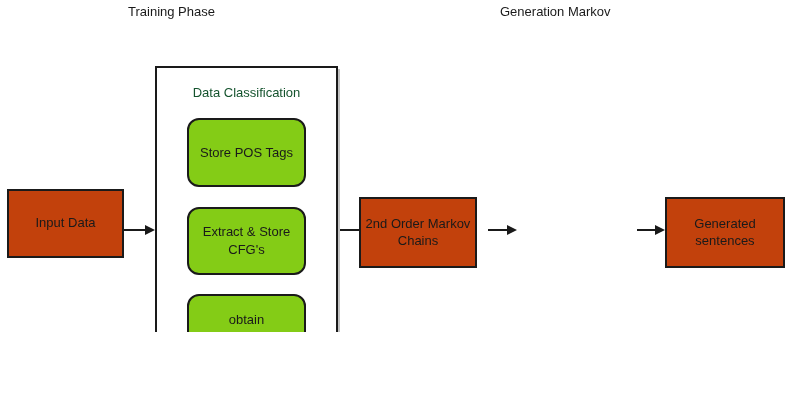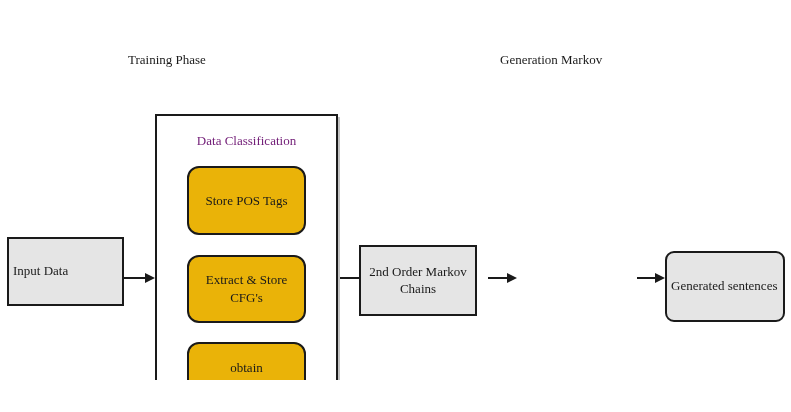--- a/index.html
+++ b/index.html
@@ -2,76 +2,75 @@
 <html><head>
 <meta charset="utf-8">
 <style>
   * { margin: 0; padding: 0; box-sizing: border-box; }
   html, body { background: #ffffff; }
   .canvas {
     position: relative;
     width: 791px;
     height: 332px;
     background: #ffffff;
-    font-family: Liberation Serif, serif;
+    font-family: Liberation Sans, sans-serif;
     color: #1a1a1a;
     overflow: hidden;
-    margin-top: 48px;
   }
   .phase-label {
     position: absolute;
     top: 4px;
     font-size: 13px;
     line-height: 1.2;
     color: #1a1a1a;
     white-space: nowrap;
   }
   .phase-label.training { left: 128px; }
   .phase-label.generation { left: 500px; }
 
   .node {
     position: absolute;
     border: 2px solid #1a1a1a;
-    background: #e5e5e5;
+    background: #c2410c;
     display: flex;
     align-items: center;
-    justify-content: flex-start;
+    justify-content: center;
     text-align: center;
     font-size: 13px;
     line-height: 1.3;
     padding: 2px 4px;
   }
   .node-input      { left: 7px;   top: 189px; width: 117px; height: 69px; }
   .node-markov     { left: 359px; top: 197px; width: 118px; height: 71px; }
   .node-predict    { left: 517px; top: 197px; width: 120px; height: 71px; }
-  .node-generated  { left: 665px; top: 203px; width: 120px; height: 71px; border-radius: 9px; }
+  .node-generated  { left: 665px; top: 197px; width: 120px; height: 71px; }
 
   .group-box {
     position: absolute;
     left: 155px; top: 66px;
     width: 183px; height: 331px;
     border: 2px solid #1a1a1a;
     background: #ffffff;
     box-shadow: 2px 3px 0 rgba(120,120,120,0.45);
   }
   .group-title {
     position: absolute;
     top: 17px; left: 0; right: 0;
     text-align: center;
     font-size: 13px;
     line-height: 1.2;
-    color: #701a75;
+    color: #14532d;
   }
   .step {
     position: absolute;
     left: 30px;
     width: 119px;
     border: 2px solid #1a1a1a;
     border-radius: 12px;
-    background: #eab308;
+    background: #84cc16;
     display: flex;
     align-items: center;
     justify-content: center;
     text-align: center;
     font-size: 13px;
     line-height: 1.35;
     padding: 2px 5px;
   }
   .step-0 { top: 50px;  height: 69px; }
   .step-1 { top: 139px; height: 68px; }

